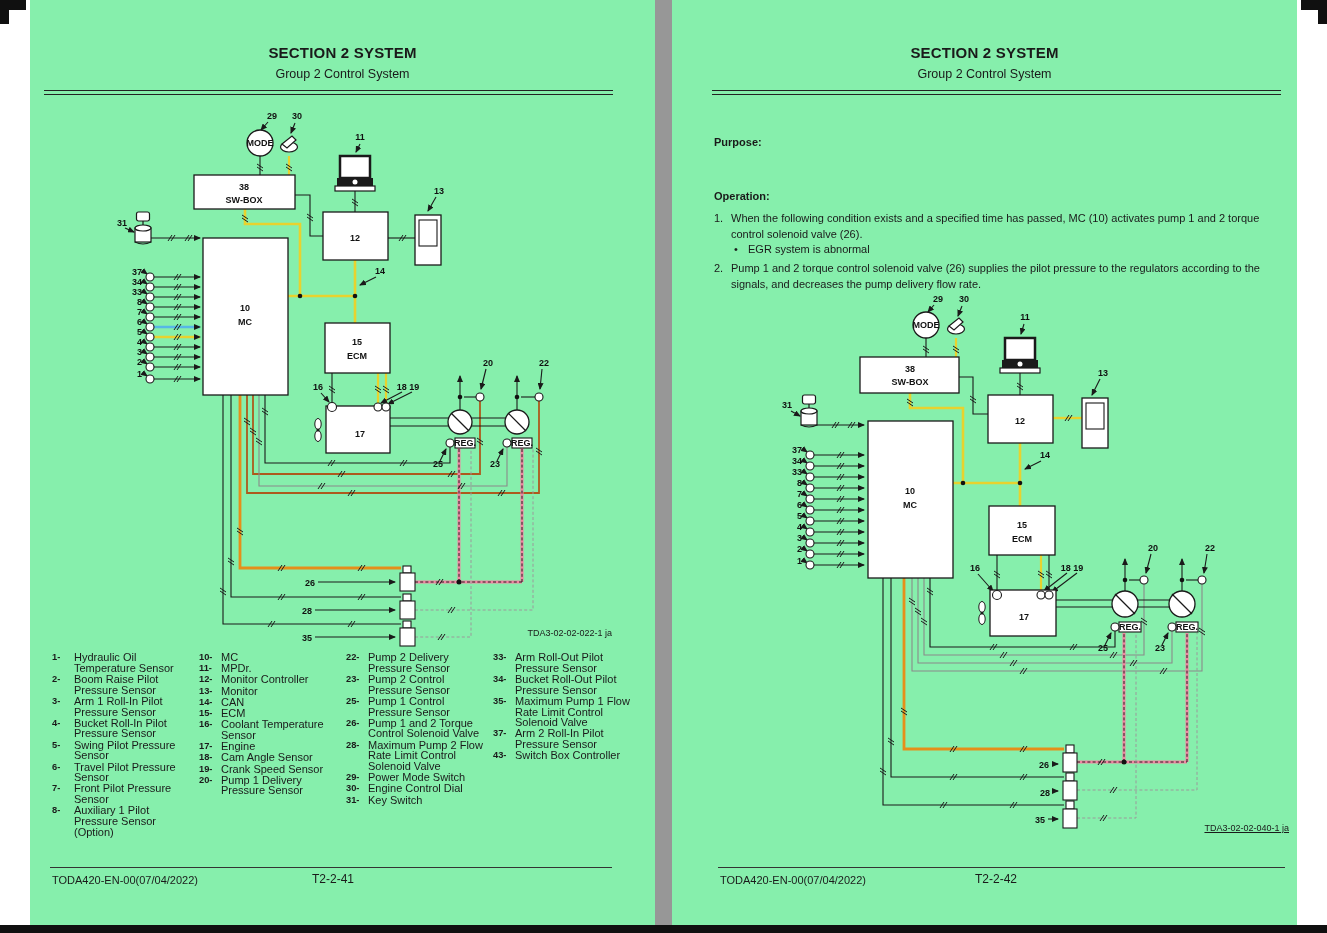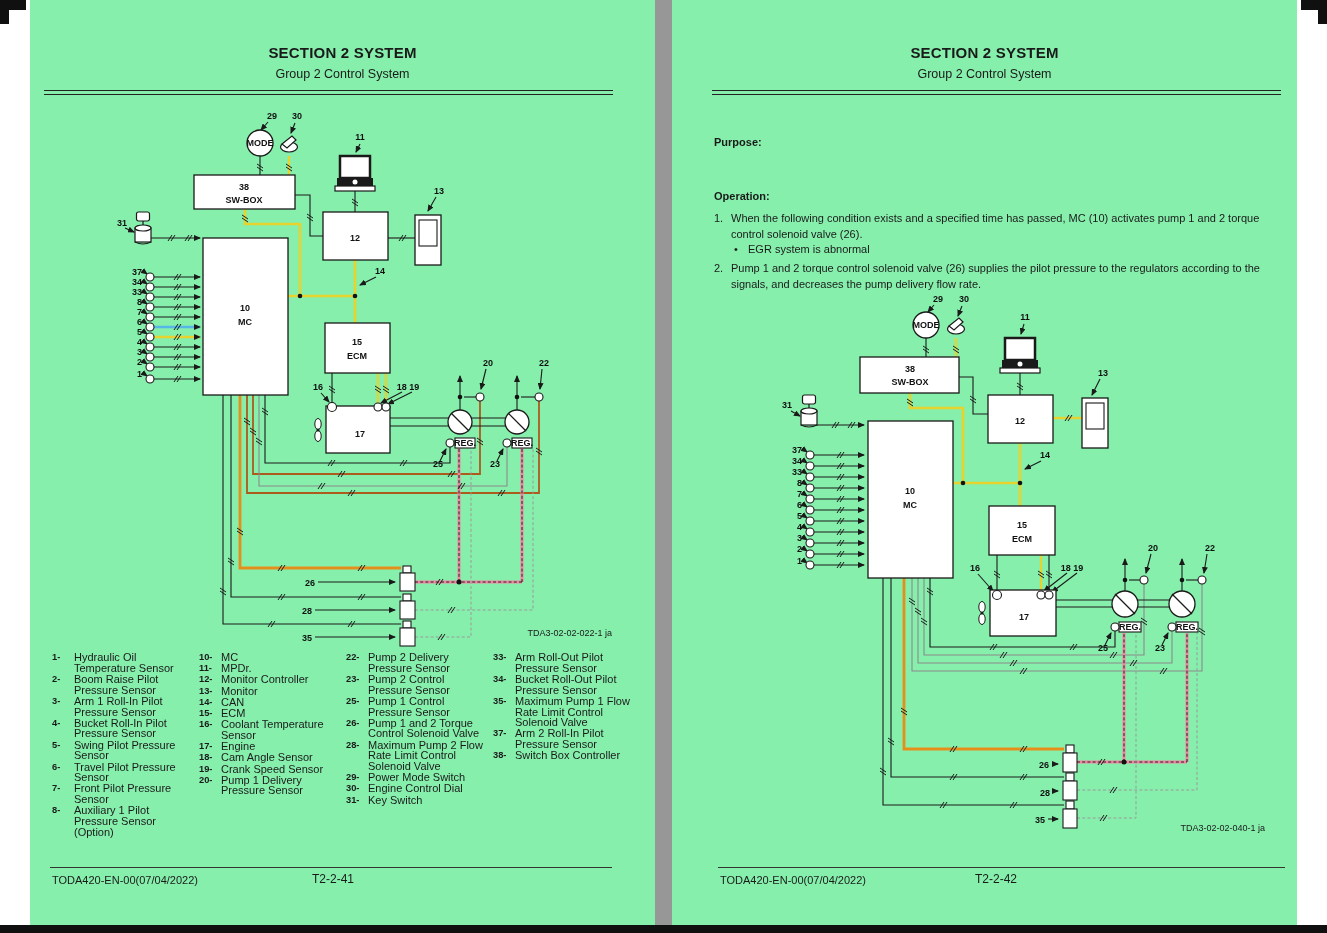--- a/index.html
+++ b/index.html
@@ -10,21 +10,21 @@
   .gap{position:absolute;left:655px;top:0;width:17px;height:933px;background:#979797;}
   .bstrip{position:absolute;left:0;top:925px;width:1327px;height:8px;background:#101010;}
   .corner{position:absolute;background:#101010;}
   .hdr-t{position:absolute;top:44px;left:0;right:0;text-align:center;font-size:15px;font-weight:bold;letter-spacing:.2px;}
   .hdr-s{position:absolute;top:67px;left:0;right:0;text-align:center;font-size:12.5px;}
   .dbl{position:absolute;top:90px;height:2.5px;border-top:1.6px solid #222;border-bottom:1.6px solid #222;}
   #pageL .dbl{left:14px;right:42px;} #pageR .dbl{left:40px;right:16px;}
   svg.diag{position:absolute;left:0;overflow:visible;}
   .dlab{font-family:"Liberation Sans",sans-serif;font-weight:bold;font-size:9px;fill:#111;}
   .figcode{position:absolute;font-size:9px;}
-  #pageL .figcode{top:628px;right:43px;margin-left:48px;} #pageR .figcode{top:823px;right:32px;}
+  #pageL .figcode{top:628px;right:43px;margin-left:48px;} #pageR .figcode{top:823px;right:8px;text-decoration:underline;}
   .legend{position:absolute;top:652px;left:22px;display:flex;width:590px;}
   .lg-col{width:147px;padding-right:5px;box-sizing:border-box;}
   .lg-row{display:flex;margin-bottom:.5px;}
   .lg-n{width:22px;flex:none;font-size:9.3px;line-height:10.7px;font-weight:bold;}
   .lg-t{font-size:11px;line-height:10.7px;}
   .f-line{position:absolute;top:867px;border-top:1px solid #333;}
   #pageL .f-line{left:20px;right:43px;} #pageR .f-line{left:46px;right:12px;}
   .f-doc{position:absolute;top:874px;font-size:11px;}
   #pageL .f-doc{left:22px;} #pageR .f-doc{left:48px;}
   .f-page{position:absolute;top:872px;font-size:12px;text-align:center;}
@@ -425,21 +425,21 @@
         </div>
         <div class="lg-row">
           <span class="lg-n">35-</span>
           <span class="lg-t">Maximum Pump 1 Flow Rate Limit Control Solenoid Valve</span>
         </div>
         <div class="lg-row">
           <span class="lg-n">37-</span>
           <span class="lg-t">Arm 2 Roll-In Pilot Pressure Sensor</span>
         </div>
         <div class="lg-row">
-          <span class="lg-n">38-</span>
+          <span class="lg-n">43-</span>
           <span class="lg-t">Switch Box Controller</span>
         </div>
       </div>
   </div>
 
   <div class="f-line"></div>
   <div class="f-doc">TODA420-EN-00(07/04/2022)</div>
   <div class="f-page">T2-2-41</div>
 </div>
 

